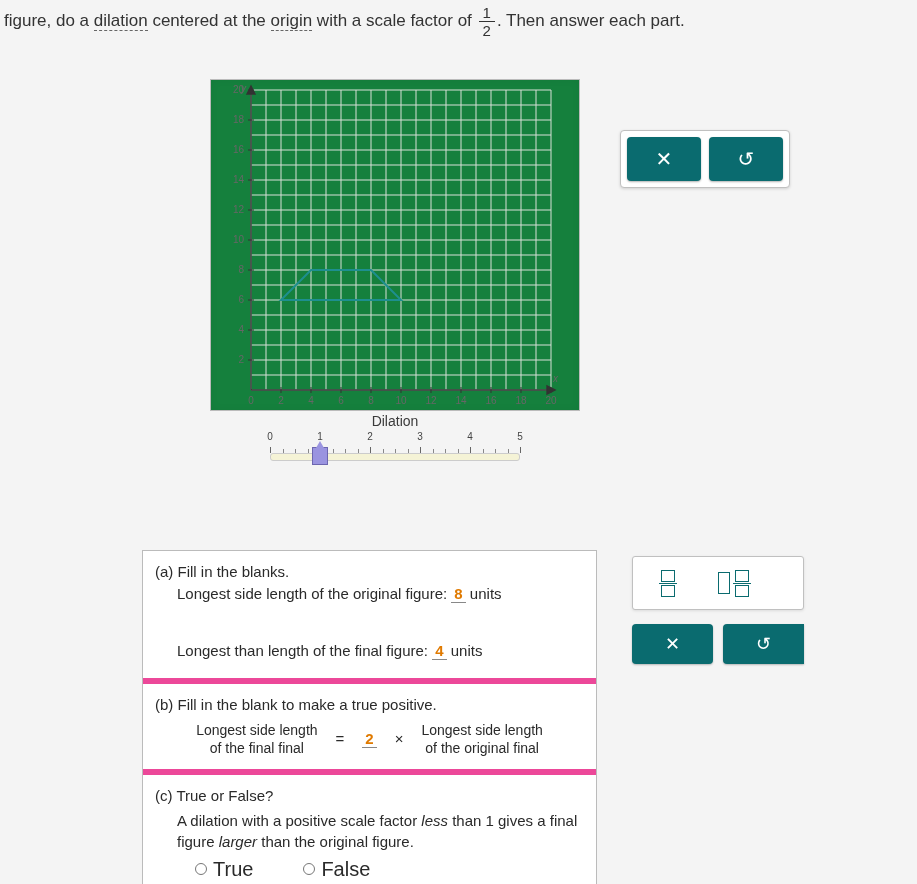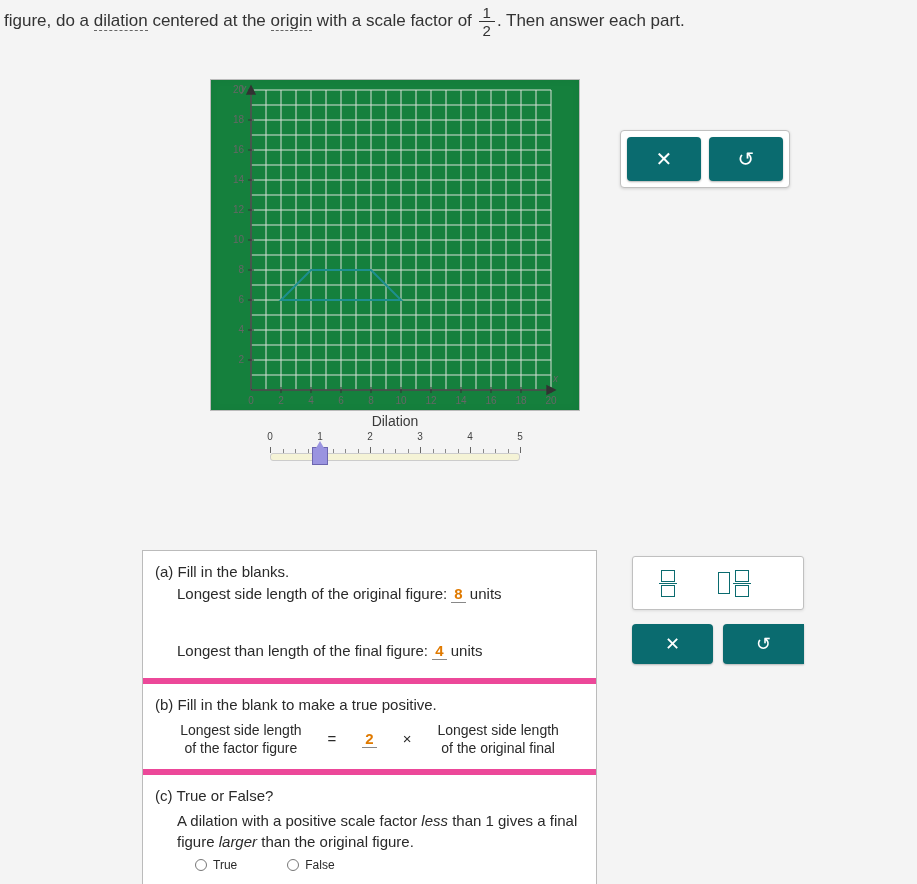--- a/index.html
+++ b/index.html
@@ -73,24 +73,24 @@
     left: 142px;
     top: 550px;
     width: 455px;
     border: 1px solid #bbb;
     background:#fff;
   }
   .qsec { border-bottom:6px solid #ec4899; padding:12px 12px; font-size:15px; color:#2a2a2a;}
   .qsec:last-child { border-bottom:none; }
   .qsec .inner { margin-left:22px; line-height:1.9;}
   .blank-val { color:#e07a00; font-weight:bold; border-bottom:1px solid #888; padding:0 3px;}
-  .eqline { display:flex; align-items:center; gap:26px; justify-content:center; margin-top:8px;}
+  .eqline { display:flex; align-items:center; gap:18px; justify-content:center; margin-top:8px;}
   .eqside { font-size:14px; text-align:center; line-height:1.3;}
   .radio-row { display:flex; gap:50px; margin-top:6px; margin-left:40px;}
-  .radio-item { display:flex; align-items:center; gap:6px; font-size:12px;}
+  .radio-item { display:flex; align-items:center; gap:6px; font-size:20px;}
   .radio-item span.circ { width:12px; height:12px; border:1px solid #777; border-radius:50%; display:inline-block;}
   .tool2 {
     position:absolute;
     left:632px;
     top:556px;
     width:172px;
   }
   .tool2 .row1 { display:flex; gap:16px; background:#fff; padding:8px 10px; border:1px solid #c0c0c0; border-radius:3px; box-shadow:0 1px 3px rgba(0,0,0,.1);}
   .frac-btn { width:50px; height:36px; display:flex; align-items:center; justify-content:center; font-size:16px; color:#0a6b6f;}
   .frac-box { display:inline-flex; flex-direction:column; align-items:center; }
@@ -282,21 +282,21 @@
         </div>
         <br>
         <div>
           <span>Longest than length of the final figure: </span><span class="blank-val">4</span><span> units</span>
         </div>
       </div>
     </div>
     <div class="qsec">
       <div>(b) Fill in the blank to make a true positive.</div>
       <div class="eqline">
-        <div class="eqside"><span>Longest side length</span><br><span>of the factor figure</span></div>
+        <div class="eqside"><span>Longest side length</span><br><span>of the final final</span></div>
         <div>=</div>
         <div><span class="blank-val">2</span></div>
         <div>×</div>
         <div class="eqside"><span>Longest side length</span><br><span>of the original final</span></div>
       </div>
     </div>
     <div class="qsec">
       <div>(c) True or False?</div>
       <div class="inner" style="margin-top:6px; line-height:1.4;">
         <span>A dilation with a positive scale factor </span><span class="italic">less</span><span> than 1 gives a final figure </span><span class="italic">larger</span><span> than the original figure.</span>

